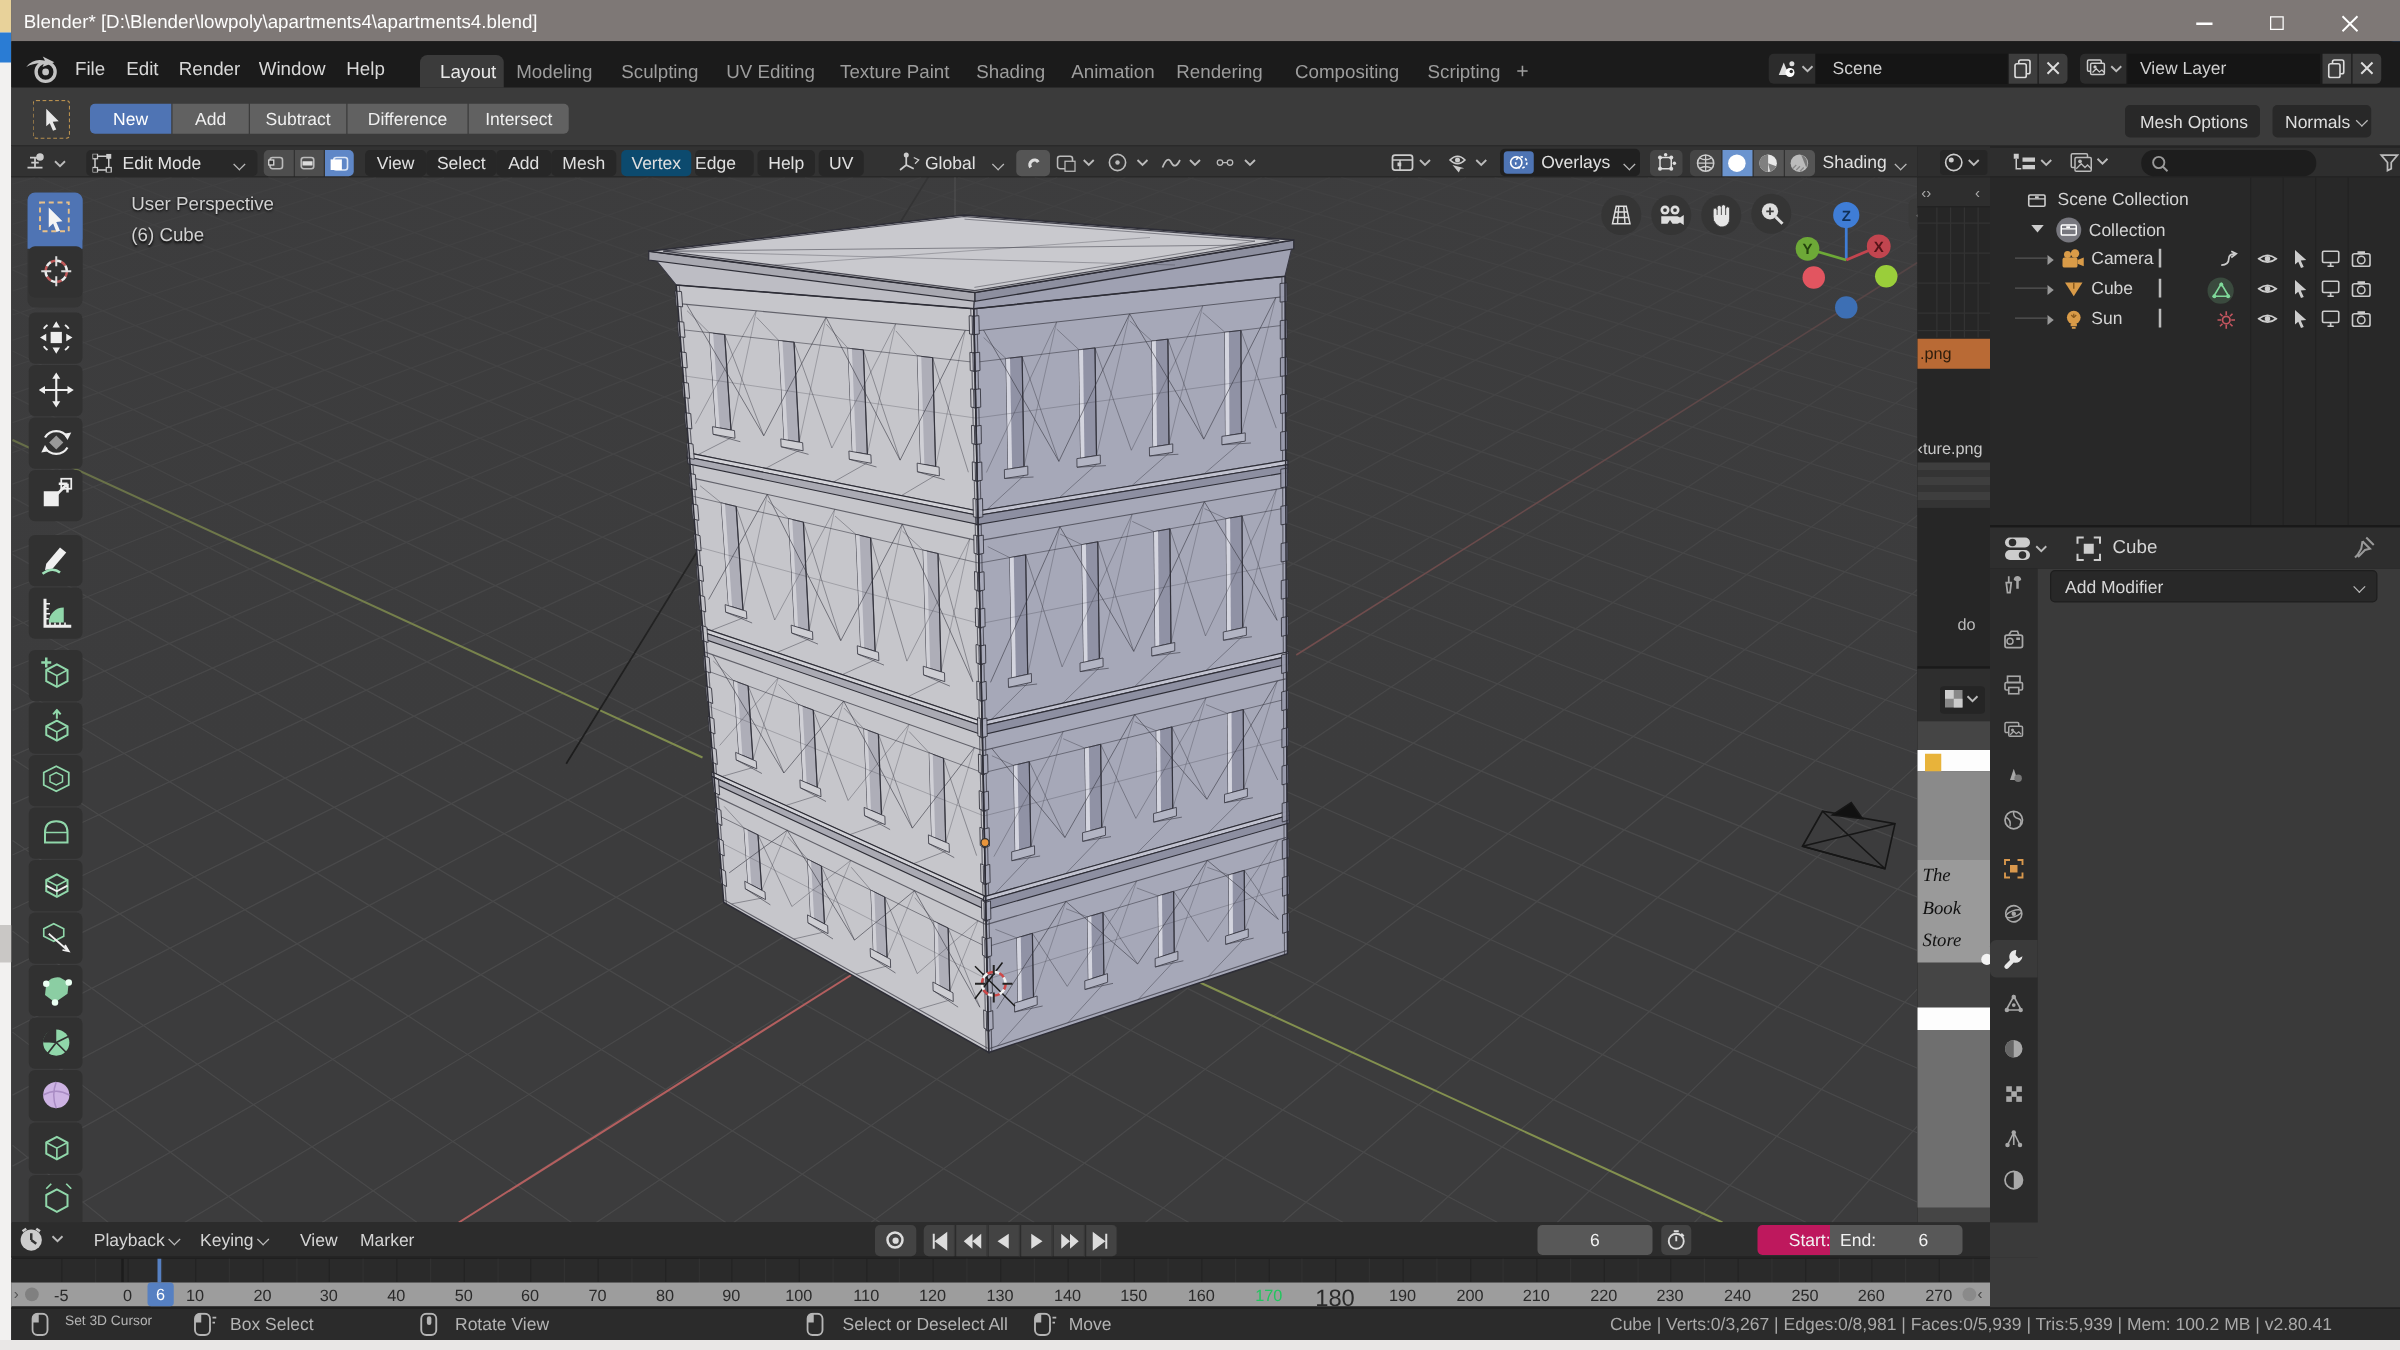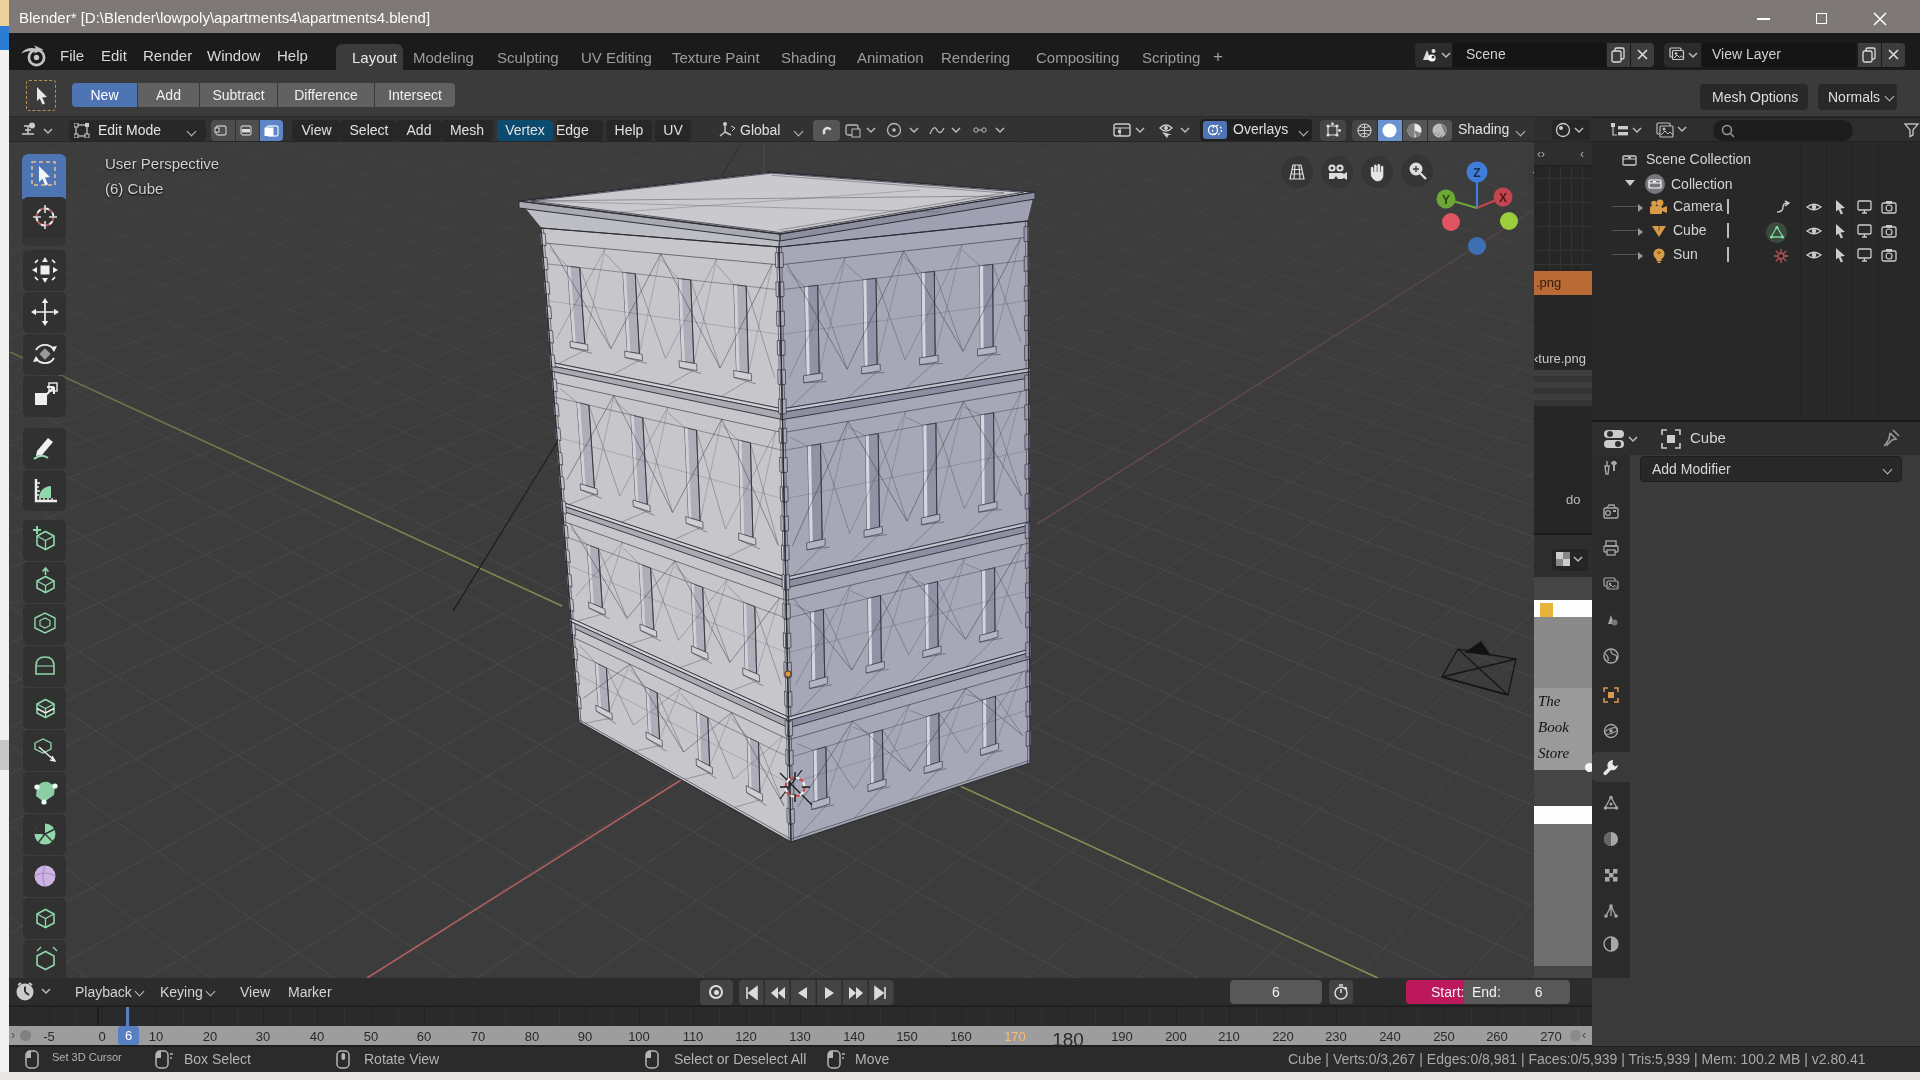--- a/index.html
+++ b/index.html
@@ -1372,21 +1372,21 @@
 <div class="abs" style="left:458px;top:1029px;width:40px;text-align:center;font-size:13px;color:#2a2a2a">70</div>
 <div class="abs" style="left:512px;top:1029px;width:40px;text-align:center;font-size:13px;color:#2a2a2a">80</div>
 <div class="abs" style="left:565px;top:1029px;width:40px;text-align:center;font-size:13px;color:#2a2a2a">90</div>
 <div class="abs" style="left:619px;top:1029px;width:40px;text-align:center;font-size:13px;color:#2a2a2a">100</div>
 <div class="abs" style="left:673px;top:1029px;width:40px;text-align:center;font-size:13px;color:#2a2a2a">110</div>
 <div class="abs" style="left:726px;top:1029px;width:40px;text-align:center;font-size:13px;color:#2a2a2a">120</div>
 <div class="abs" style="left:780px;top:1029px;width:40px;text-align:center;font-size:13px;color:#2a2a2a">130</div>
 <div class="abs" style="left:834px;top:1029px;width:40px;text-align:center;font-size:13px;color:#2a2a2a">140</div>
 <div class="abs" style="left:887px;top:1029px;width:40px;text-align:center;font-size:13px;color:#2a2a2a">150</div>
 <div class="abs" style="left:941px;top:1029px;width:40px;text-align:center;font-size:13px;color:#2a2a2a">160</div>
-<div class="abs" style="left:995px;top:1029px;width:40px;text-align:center;font-size:13px;color:#fdba74">170</div>
+<div class="abs" style="left:995px;top:1029px;width:40px;text-align:center;font-size:13px;color:#22c55e">170</div>
 <div class="abs" style="left:1048px;top:1029px;width:40px;text-align:center;font-size:19px;color:#2a2a2a">180</div>
 <div class="abs" style="left:1102px;top:1029px;width:40px;text-align:center;font-size:13px;color:#2a2a2a">190</div>
 <div class="abs" style="left:1156px;top:1029px;width:40px;text-align:center;font-size:13px;color:#2a2a2a">200</div>
 <div class="abs" style="left:1209px;top:1029px;width:40px;text-align:center;font-size:13px;color:#2a2a2a">210</div>
 <div class="abs" style="left:1263px;top:1029px;width:40px;text-align:center;font-size:13px;color:#2a2a2a">220</div>
 <div class="abs" style="left:1316px;top:1029px;width:40px;text-align:center;font-size:13px;color:#2a2a2a">230</div>
 <div class="abs" style="left:1370px;top:1029px;width:40px;text-align:center;font-size:13px;color:#2a2a2a">240</div>
 <div class="abs" style="left:1424px;top:1029px;width:40px;text-align:center;font-size:13px;color:#2a2a2a">250</div>
 <div class="abs" style="left:1477px;top:1029px;width:40px;text-align:center;font-size:13px;color:#2a2a2a">260</div>
 <div class="abs" style="left:1531px;top:1029px;width:40px;text-align:center;font-size:13px;color:#2a2a2a">270</div>

